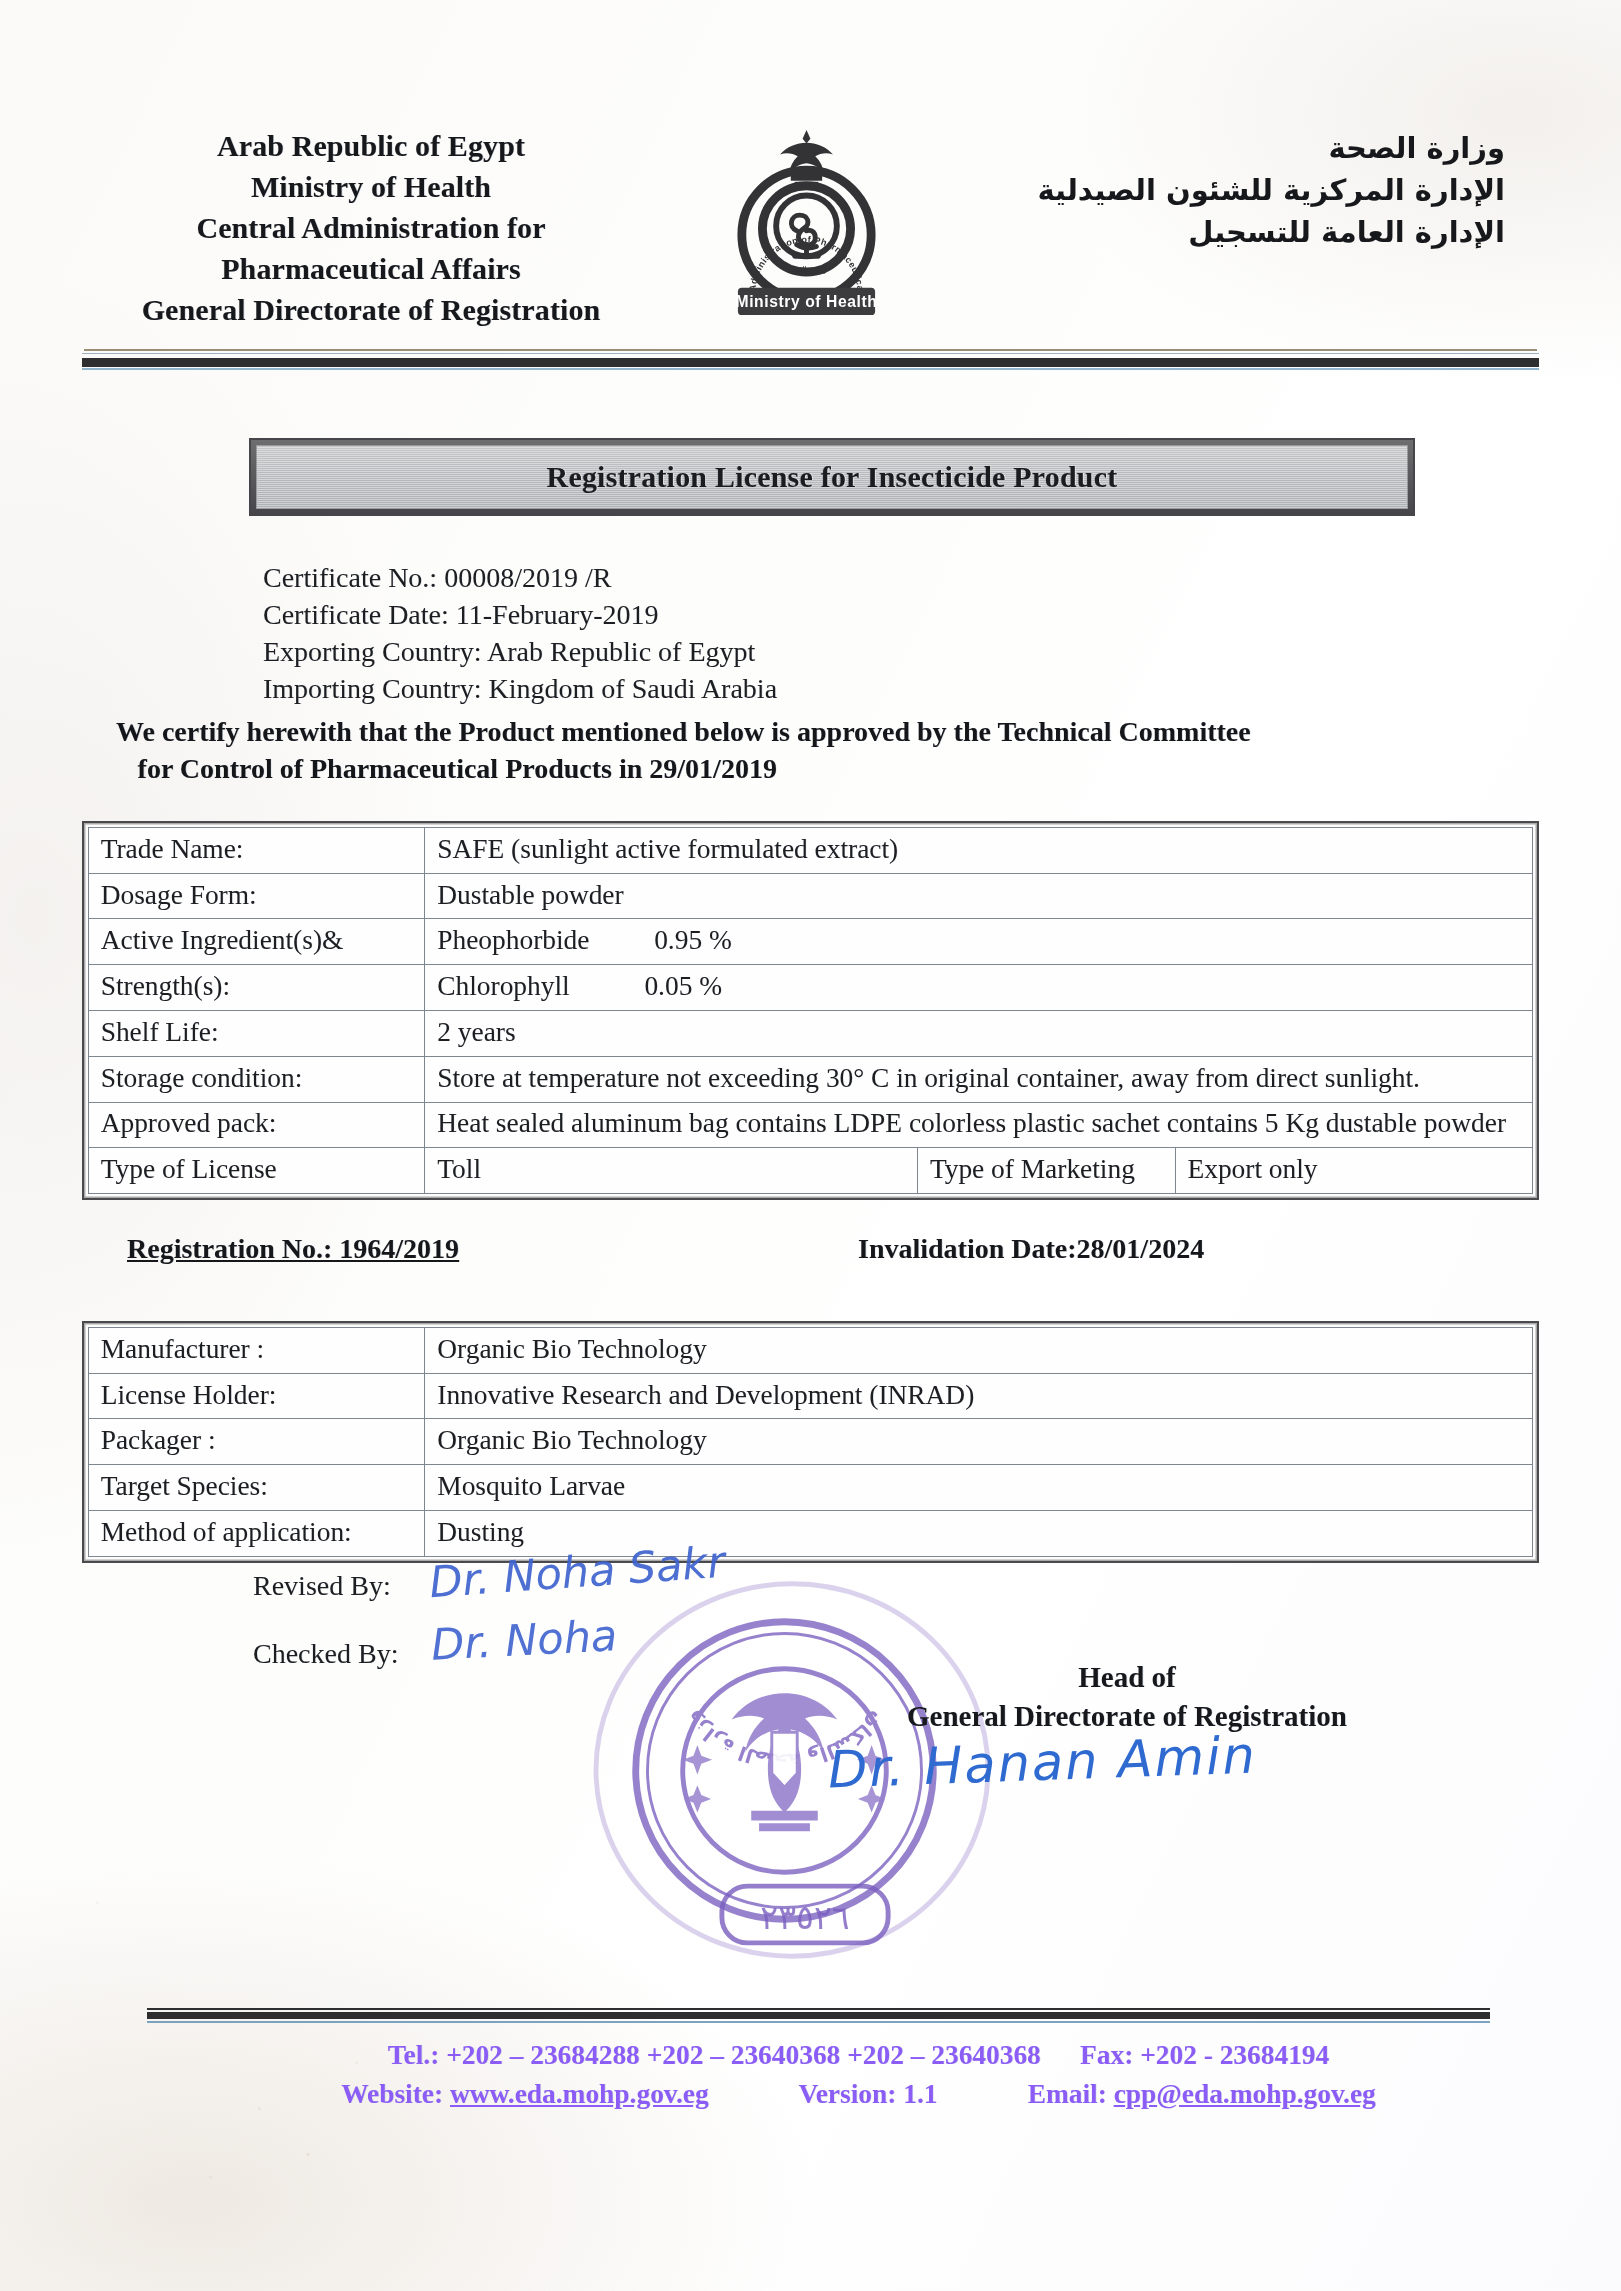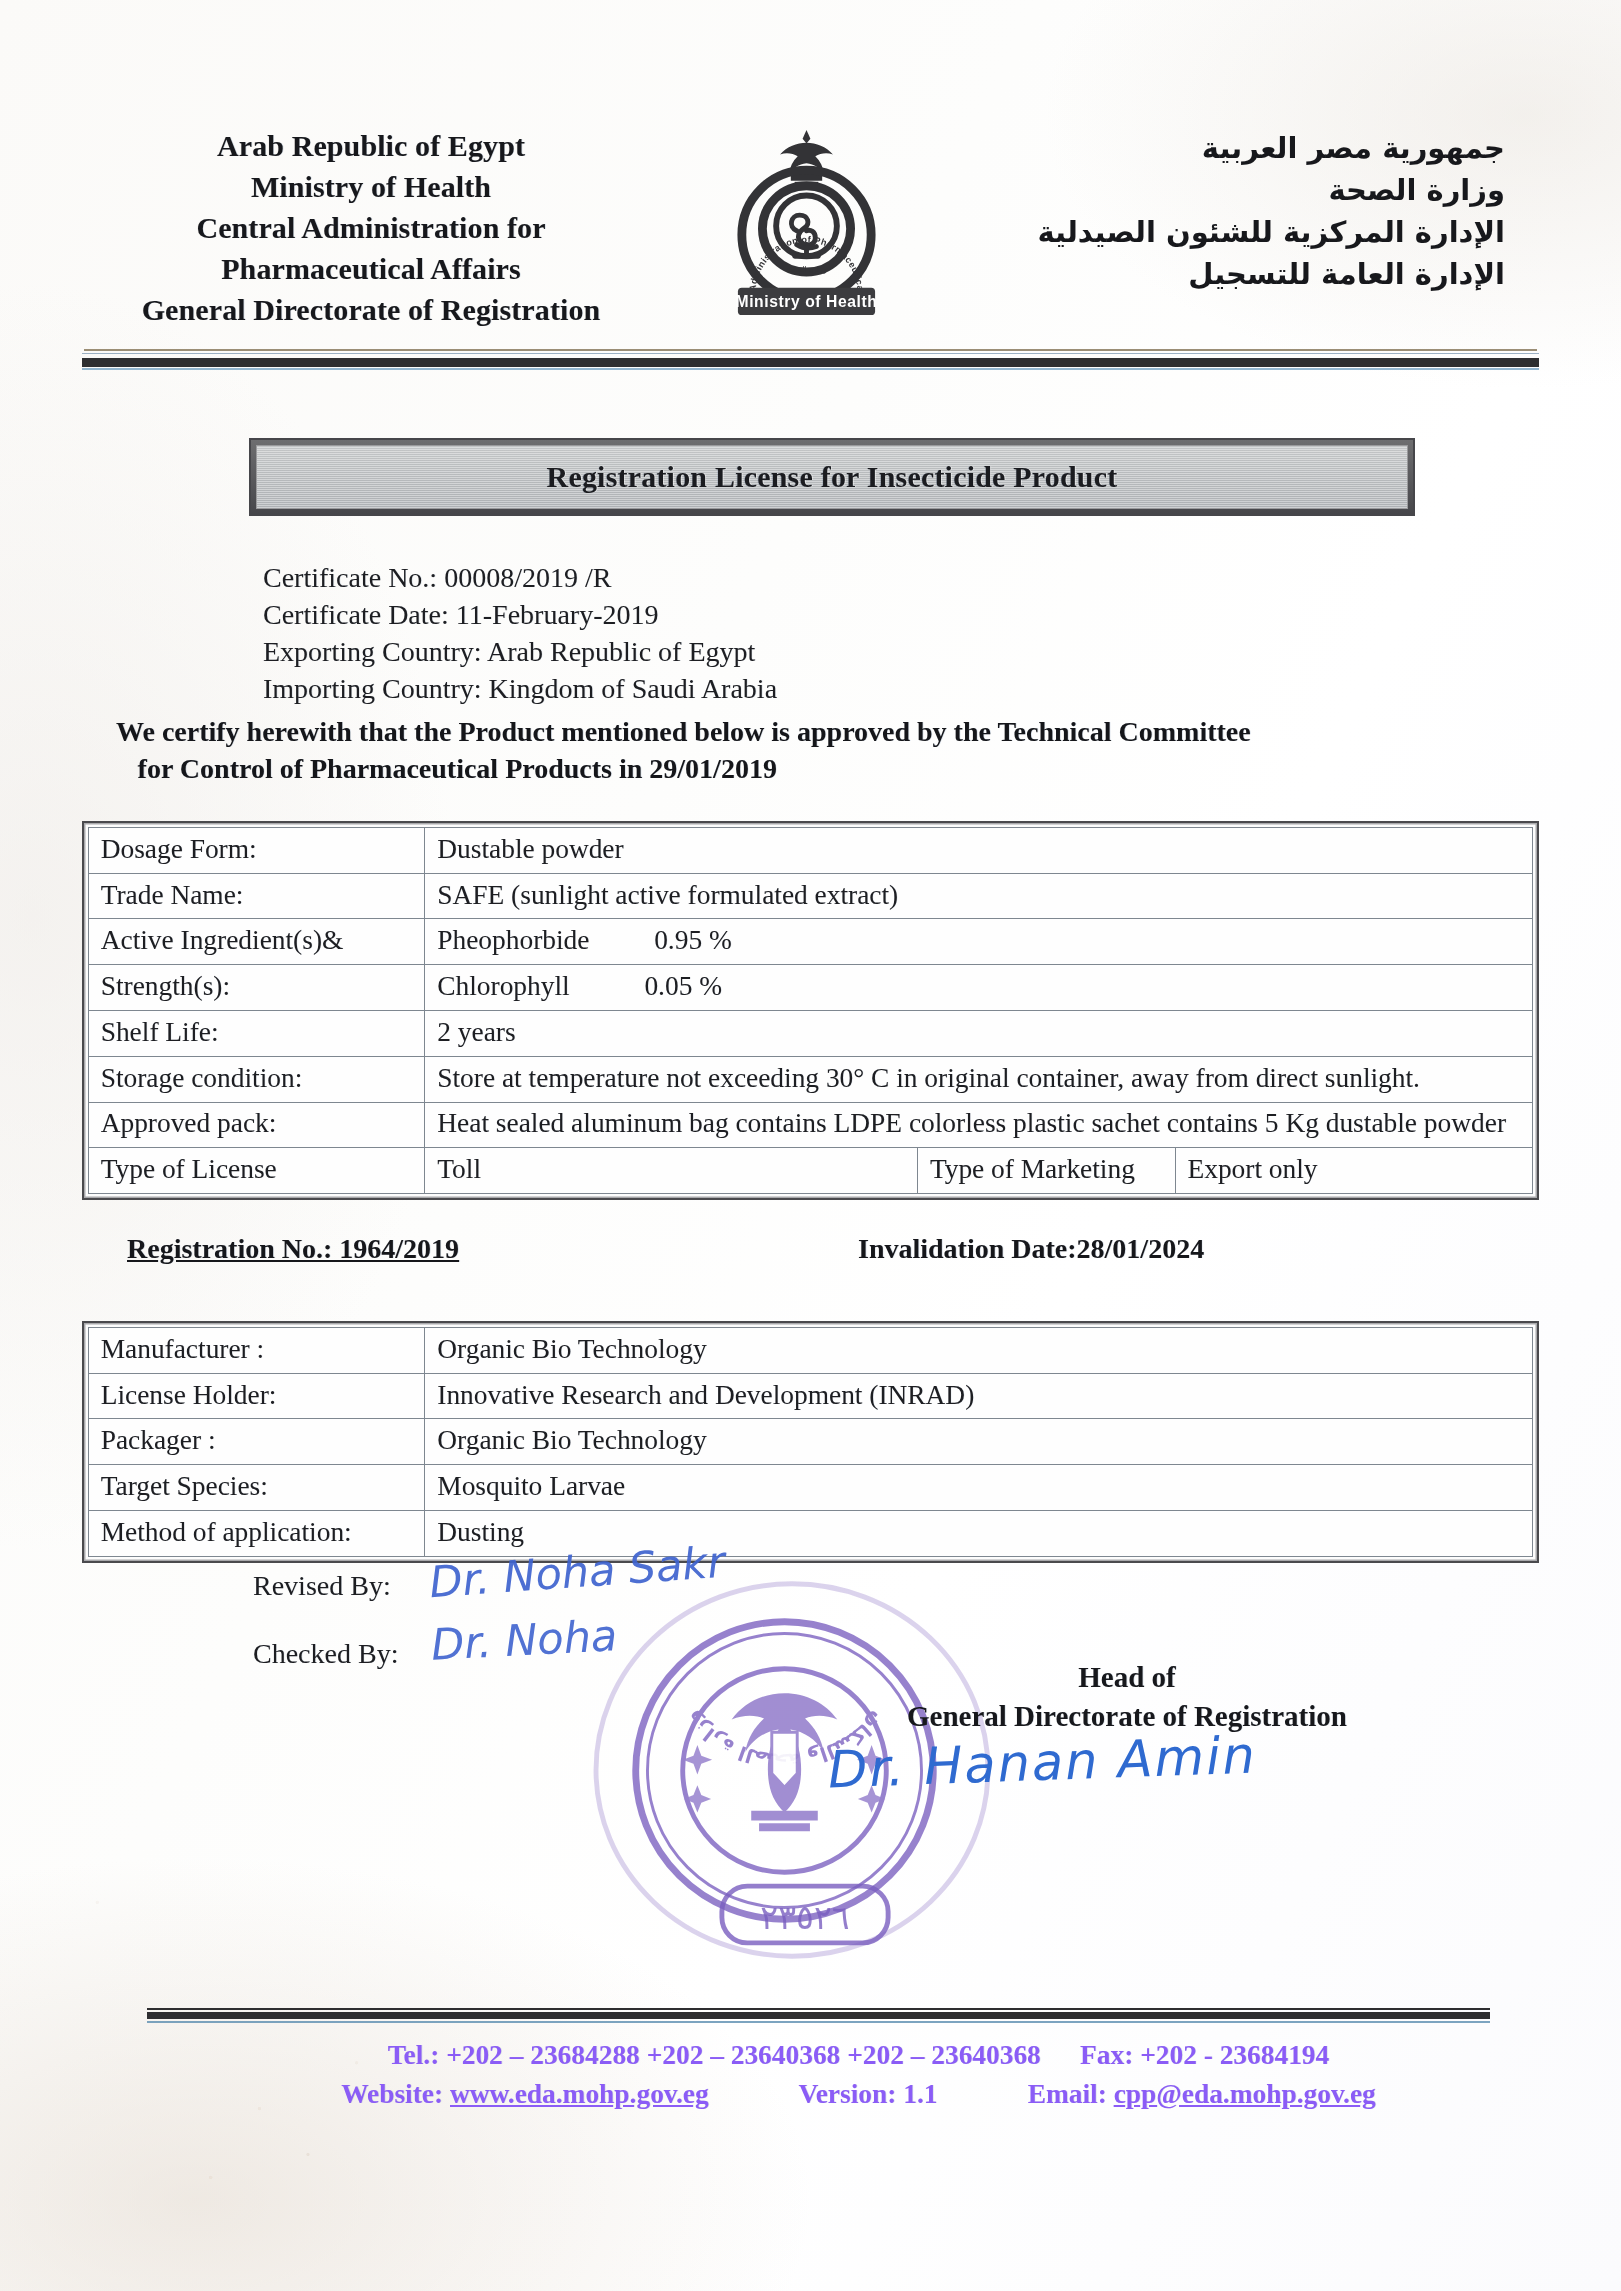--- a/index.html
+++ b/index.html
@@ -320,21 +320,20 @@
           <path d="M76 122 q10 6 20 2"></path>
         </g>
         <text x="86" y="150" font-size="8" fill="#333336" text-anchor="middle" font-family="'DejaVu Sans',sans-serif">وزارة الصحة</text>
 
         <rect x="16" y="166" width="140" height="28" rx="4" fill="#3c3c3f"></rect>
         <text x="86" y="186" font-size="16" fill="#ffffff" text-anchor="middle" font-family="'Liberation Sans',sans-serif" font-weight="bold" letter-spacing="0.6">Ministry of Health</text>
       </svg>
     </div>
 
     <div class="header-ar">
-      <div>جمهورية مصر العربية</div>
       <div>وزارة الصحة</div>
       <div>الإدارة المركزية للشئون الصيدلية</div>
       <div>الإدارة العامة للتسجيل</div>
     </div>
   </div>
 
   <div class="hdr-rule">
     <div class="l1"></div>
       <div class="l2"></div>
       <div class="l3"></div>
@@ -356,26 +355,26 @@
 
   <div class="certify">
     <div>We certify herewith that the Product mentioned below is approved   by the Technical Committee</div>
     <div class="l2">for Control of Pharmaceutical Products in 29/01/2019</div>
   </div>
 
   <div class="tbl-frame" id="table1">
     <table class="doc">
       <tbody>
         <tr>
+          <td class="lbl">Trade Name:</td>
+          <td colspan="3">SAFE (sunlight active formulated extract)</td>
+        </tr>
+        <tr>
           <td class="lbl">Dosage Form:</td>
           <td colspan="3">Dustable powder</td>
-        </tr>
-        <tr>
-          <td class="lbl">Trade Name:</td>
-          <td colspan="3">SAFE (sunlight active formulated extract)</td>
         </tr>
         <tr>
           <td class="lbl nb-b">Active Ingredient(s)&amp;</td>
           <td colspan="3" class="nb-b">
             <span>Pheophorbide</span>
             <span style="display:inline-block;width:51px"></span>
             <span>0.95 %</span>
           </td>
         </tr>
         <tr>

